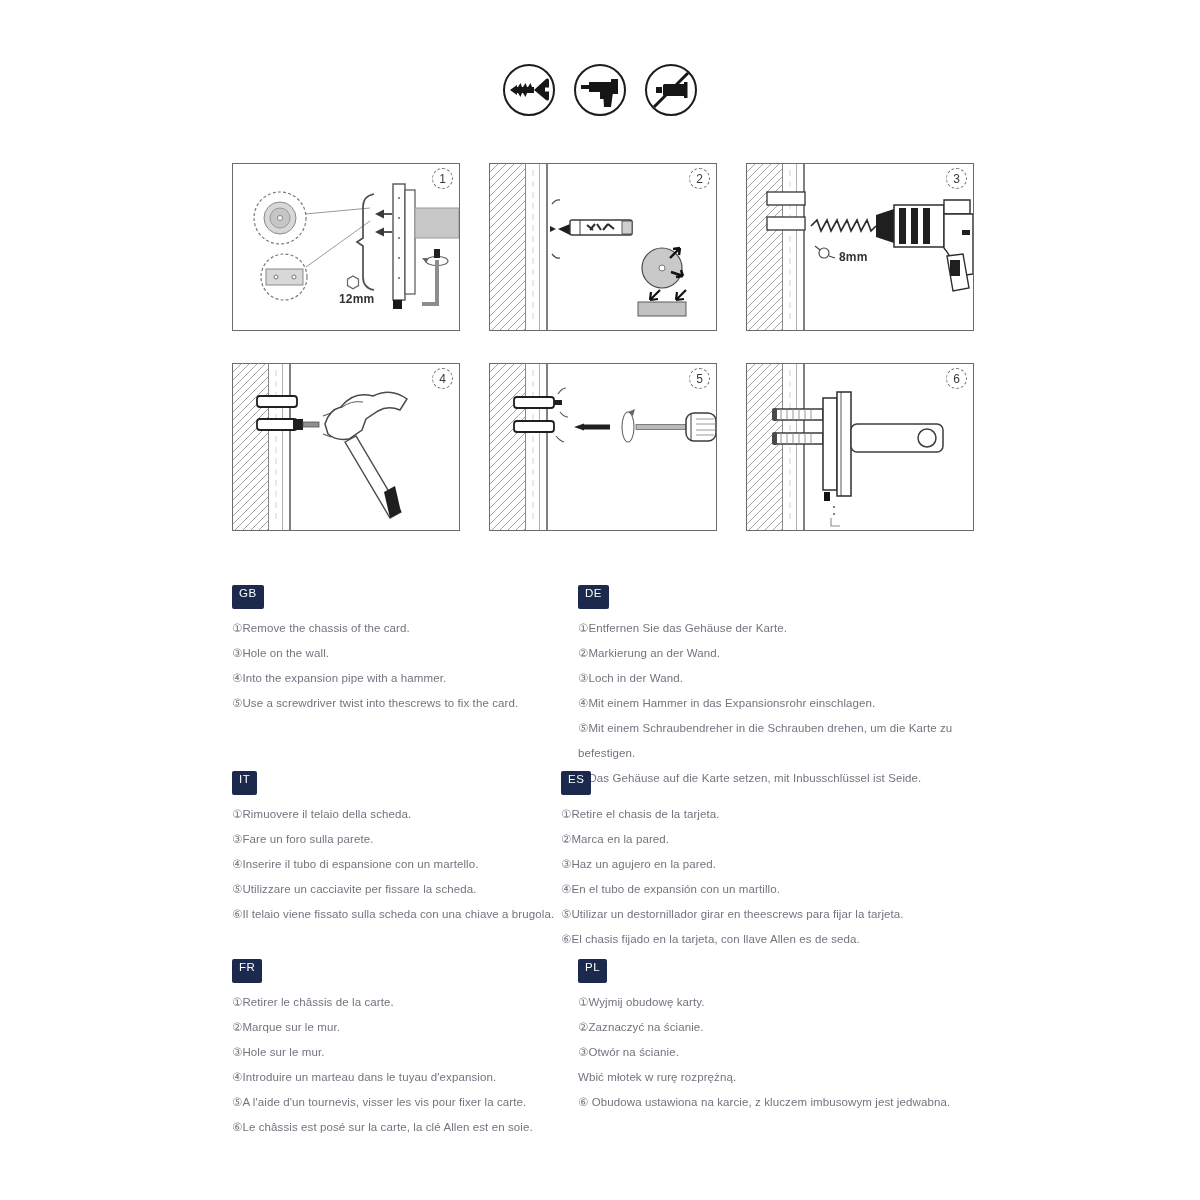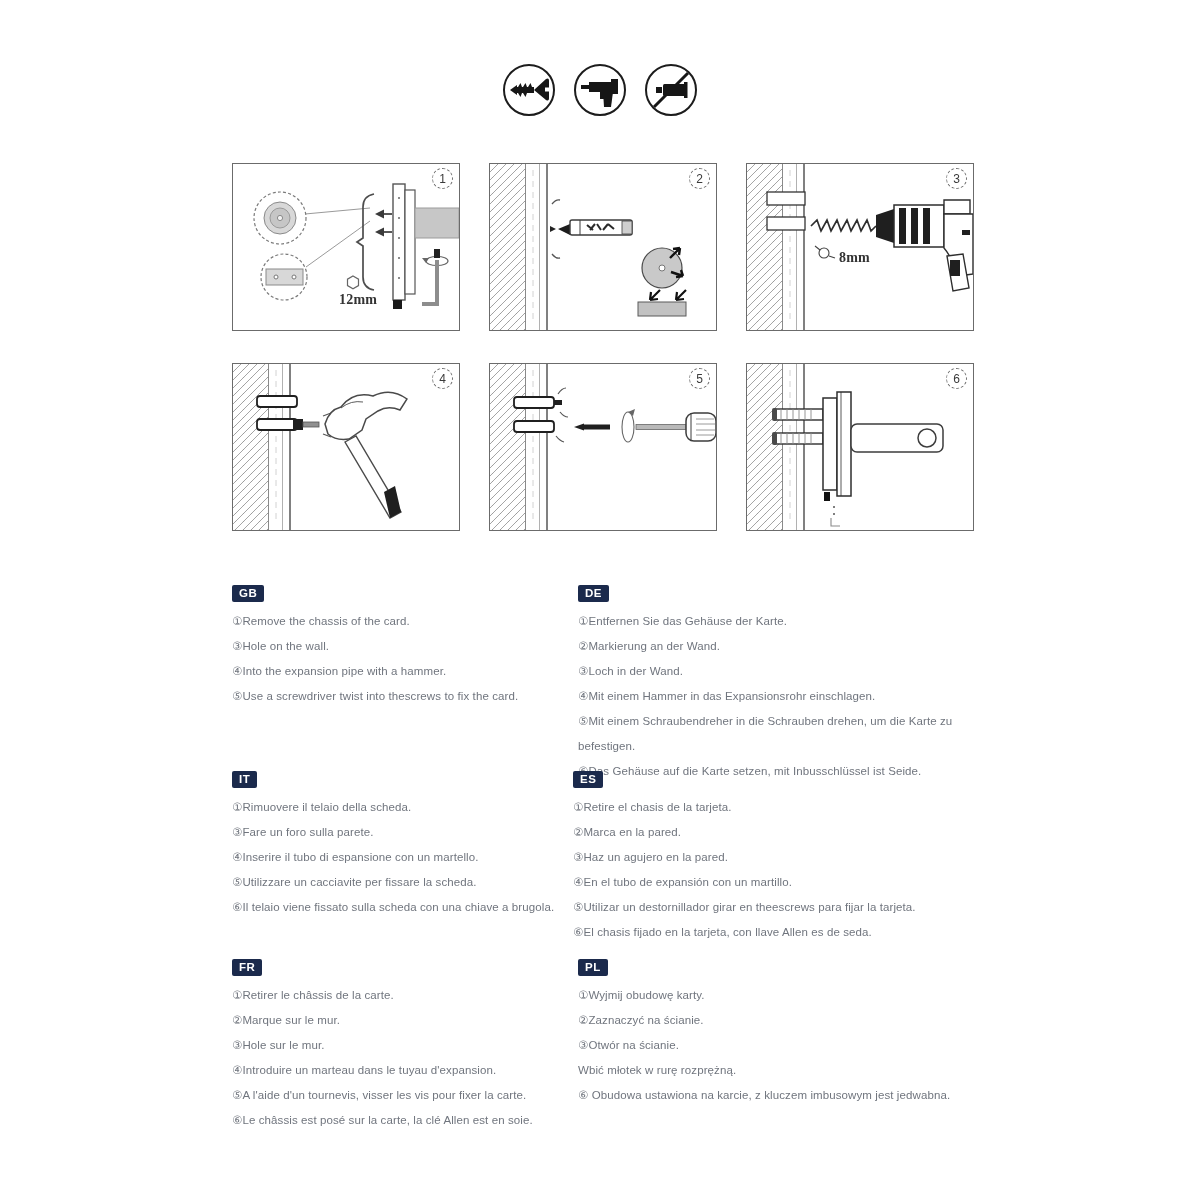--- a/index.html
+++ b/index.html
@@ -6,25 +6,25 @@
   .page{position:relative;width:1200px;height:1200px;background:#ffffff;
         font-family:"Liberation Sans","DejaVu Sans",sans-serif;outline:1px solid #e2e2e2;overflow:hidden;}
   
   .tool-icon{position:absolute;width:52px;height:52px;border:2.2px solid #1c1c1c;border-radius:50%;
              box-sizing:border-box;display:flex;align-items:center;justify-content:center;}
   
   .panel{position:absolute;width:228px;height:168px;border:1.2px solid #6b6b6b;box-sizing:border-box;background:#fff;}
   .panel svg{position:absolute;left:0;top:0;}
   .step-num{position:absolute;top:4px;right:6px;width:19px;height:19px;border:1.1px dashed #6f6f6f;border-radius:50%;
             font-size:12px;color:#3a3a3a;display:flex;align-items:center;justify-content:center;background:#fff;}
-  .size-label{position:absolute;font-size:14px;font-weight:bold;color:#333;letter-spacing:.2px;font-family:Liberation Serif, serif;}
+  .size-label{position:absolute;font-size:12px;font-weight:bold;color:#333;letter-spacing:.2px;}
   
   .lang-col{position:absolute;}
-  .lang-badge{display:inline-block;background:#1b2a4c;color:#fff;font-weight:bold;font-size:11.5px;
-              padding:2px 7px 3px;border-radius:2px;margin:0 0 7px 0;letter-spacing:.5px;}
+  .lang-badge{display:inline-block;background:#1b2a4c;color:#fff;font-weight:normal;font-size:11.5px;
+              padding:2px 7px 10px;border-radius:2px;margin:0 0 7px 0;letter-spacing:.5px;}
   .lang-col p{margin:0;font-size:11.5px;line-height:25px;color:#70757e;letter-spacing:.1px;}
 </style>
 </head>
 <body>
 
 <div class="page">
 
   <svg width="0" height="0" style="position:absolute" aria-hidden="true">
     <defs>
       <pattern id="wallhatch" width="8" height="8" patternUnits="userSpaceOnUse">
@@ -240,21 +240,21 @@
 
   <div class="lang-col" style="left:232px;top:769px;width:348px">
     <span class="lang-badge">IT</span>
     <p>①Rimuovere il telaio della scheda.</p>
     <p>③Fare un foro sulla parete.</p>
     <p>④Inserire il tubo di espansione con un martello.</p>
     <p>⑤Utilizzare un cacciavite per fissare la scheda.</p>
     <p>⑥Il telaio viene fissato sulla scheda con una chiave a brugola.</p>
   </div>
 
-  <div class="lang-col" style="left:573px;top:769px;width:414px">
+  <div class="lang-col" style="left:561px;top:769px;width:414px">
     <span class="lang-badge">ES</span>
     <p>①Retire el chasis de la tarjeta.</p>
     <p>②Marca en la pared.</p>
     <p>③Haz un agujero en la pared.</p>
     <p>④En el tubo de expansión con un martillo.</p>
     <p>⑤Utilizar un destornillador girar en theescrews para fijar la tarjeta.</p>
     <p>⑥El chasis fijado en la tarjeta, con llave Allen es de seda.</p>
   </div>
 
   <div class="lang-col" style="left:232px;top:957px;width:348px">

